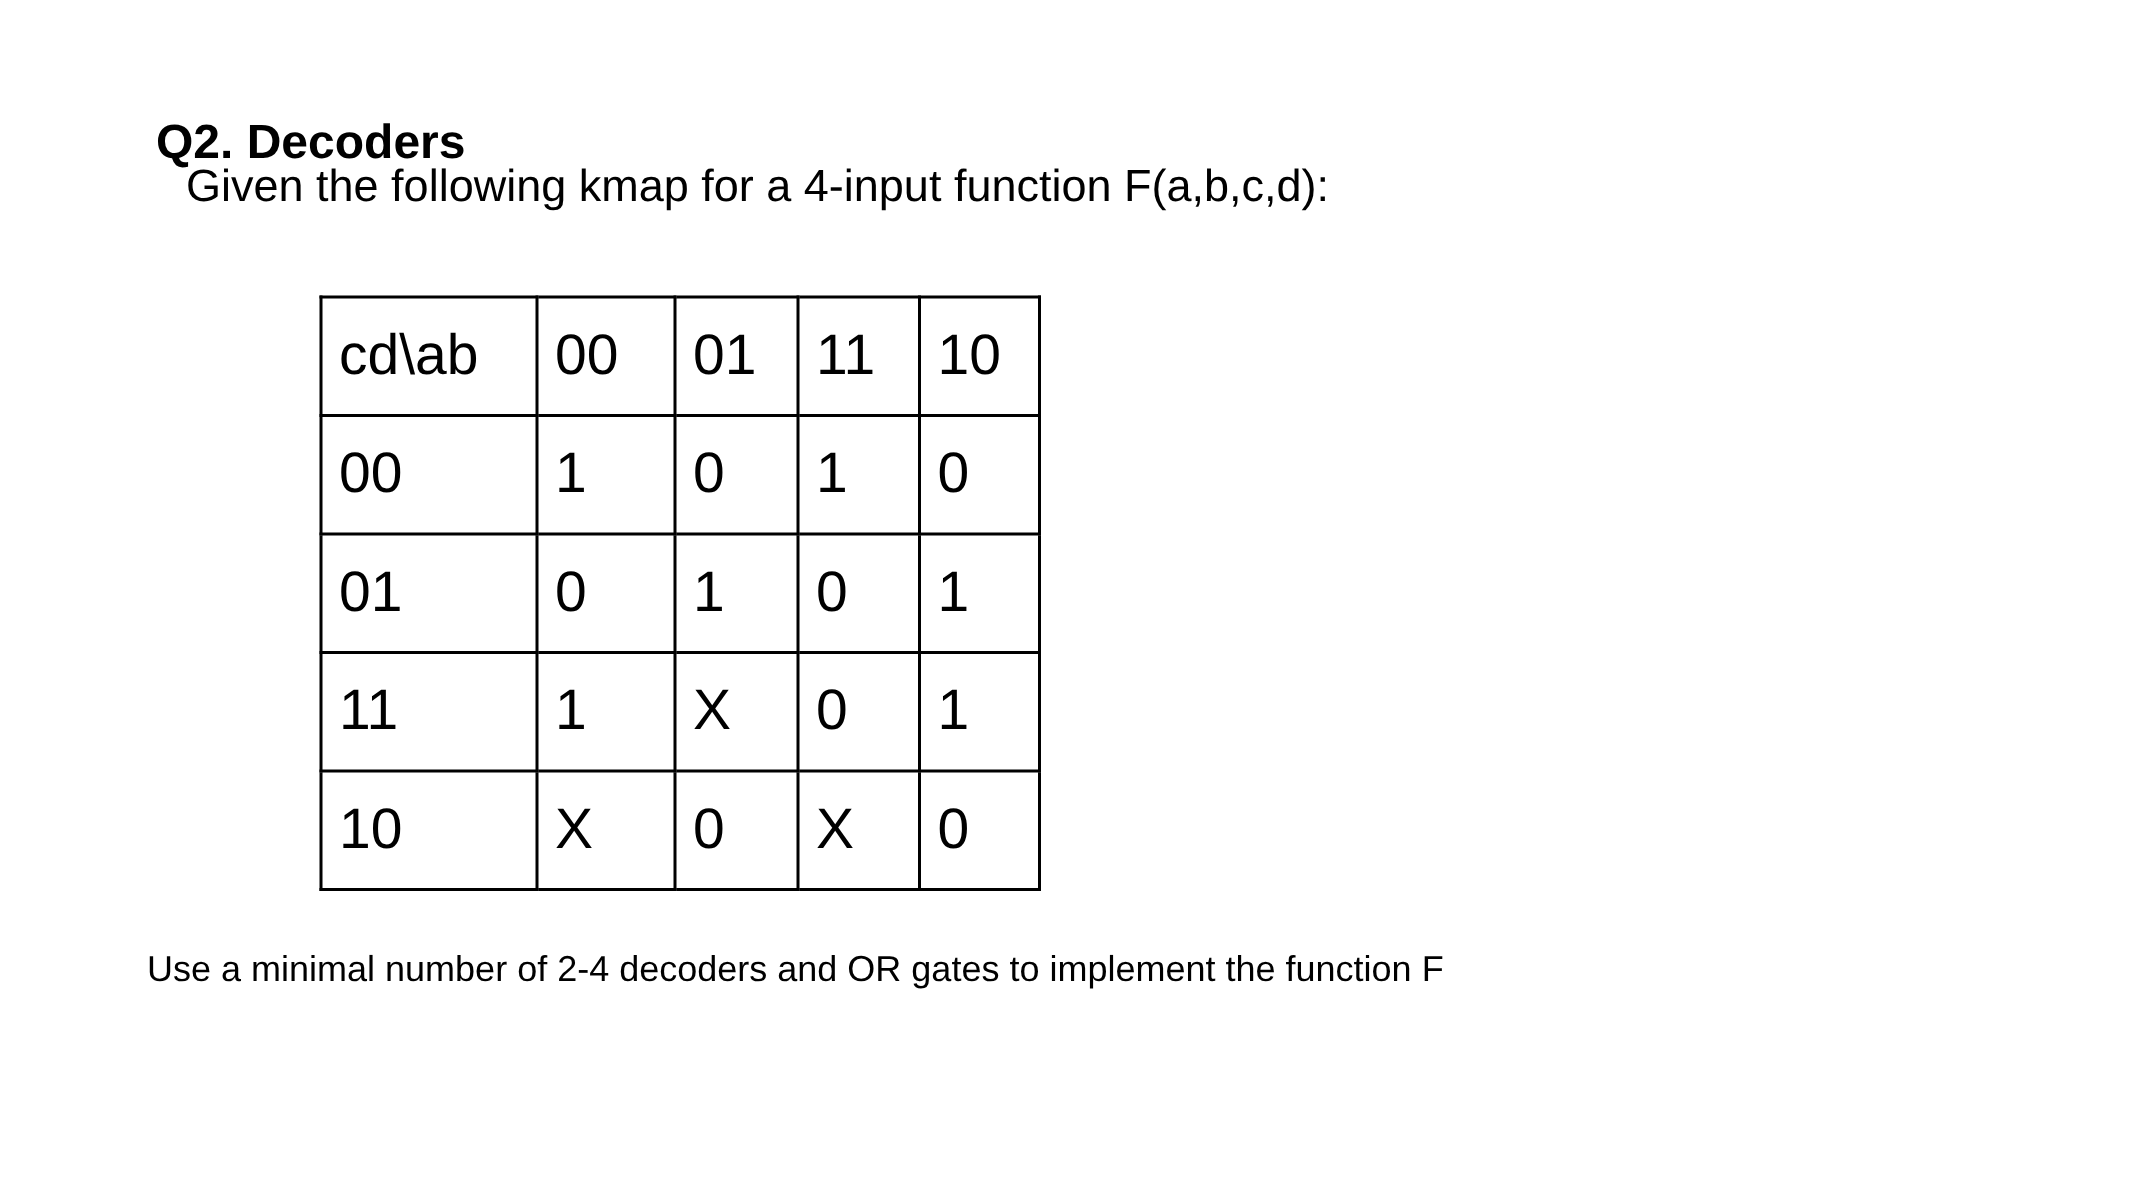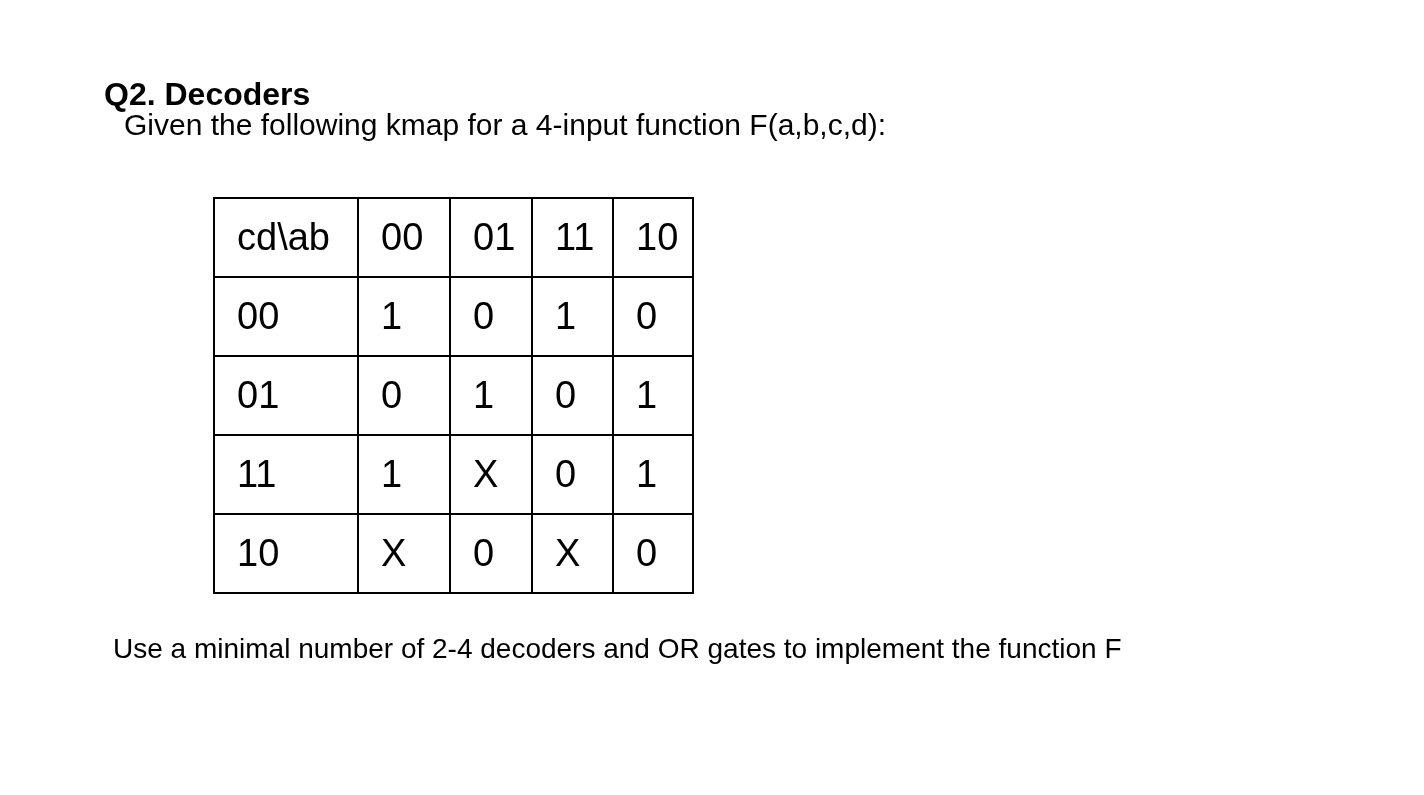--- a/index.html
+++ b/index.html
@@ -37,31 +37,31 @@
     position: absolute;
     left: 213px;
     top: 197px;
     border-collapse: collapse;
     table-layout: fixed;
     width: 479px;
   }
   table.kmap td {
     border: 2px solid #000000;
     height: 77px;
-    padding: 0 0 0 22px;
+    padding: 0 0 0 11px;
     font-size: 38px;
     vertical-align: middle;
     text-align: left;
     overflow: hidden;
   }
   .instruction {
     position: absolute;
-    left: 113px;
+    left: 98px;
     top: 633px;
-    font-size: 28px;
+    font-size: 24px;
     line-height: 1.15;
     white-space: nowrap;
   }
 </style>
 </head>
 <body>
 
 <div class="heading">Q2. Decoders</div>
 
 <div class="intro">Given the following kmap for a 4-input function F(a,b,c,d):</div>

